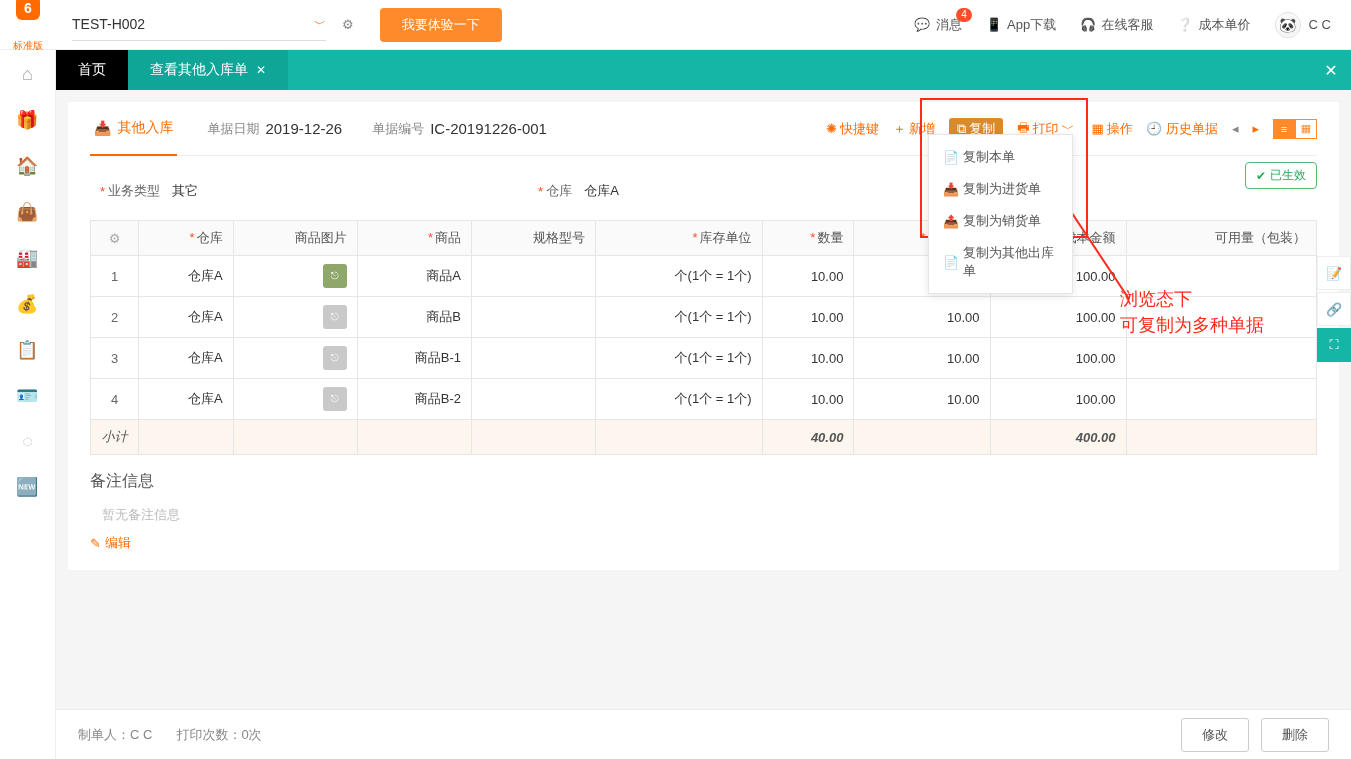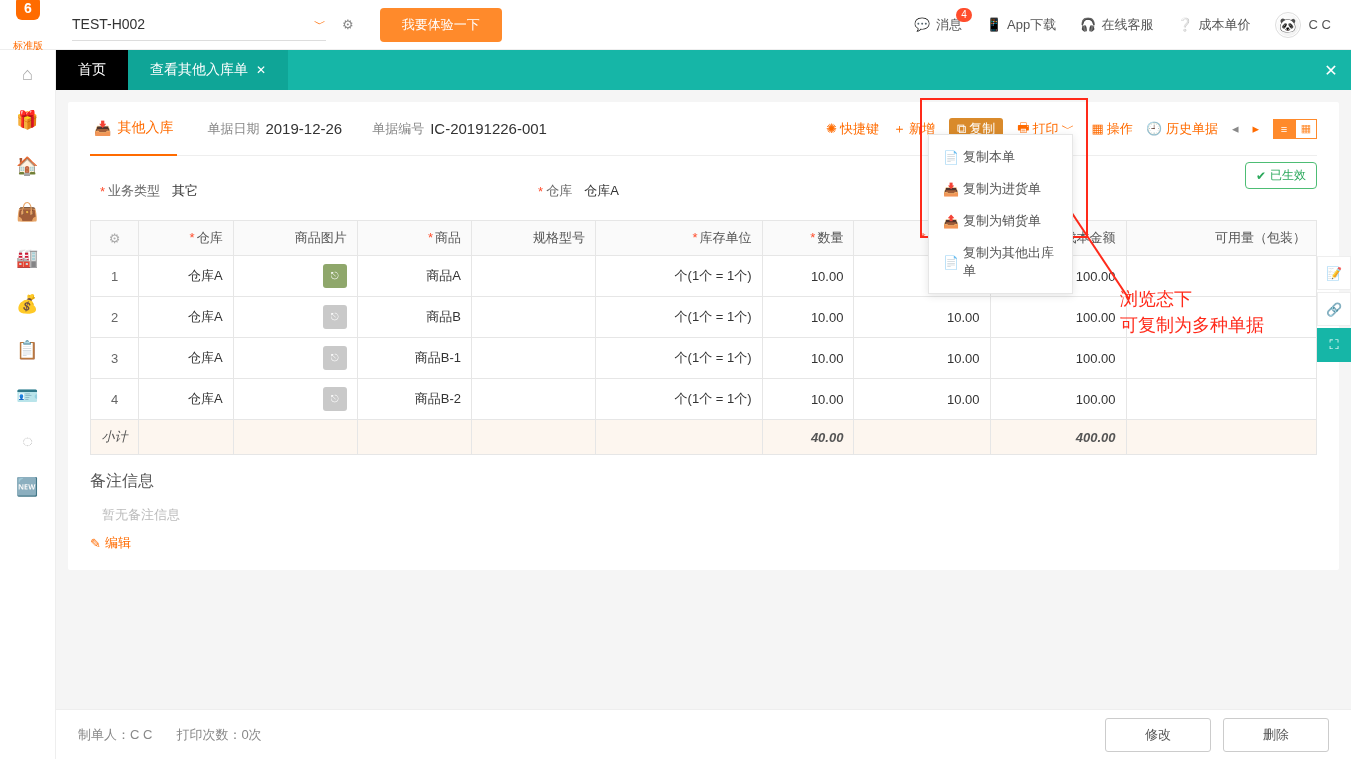--- a/index.html
+++ b/index.html
@@ -62,21 +62,21 @@
 .prod-img.grey { background:#c9c9c9; }
 .subtotal td { background:#fdf6ef; font-weight:bold; color:#555;font-style:italic; }
 .subtotal .lbl-cell { text-align:center; font-weight:normal; }
 .remark-h { margin-top:16px; color:#555; font-size:16px; }
 .remark-empty { margin-top:14px; color:#bbb; font-size:13px;margin-left:12px; }
 .edit-link { margin-top:10px; color:#ff6b00; font-size:13px; cursor:pointer; display:inline-flex; align-items:center; }
 .edit-link .ico { margin-right:4px; }
 .footer { position:absolute; left:0; right:0; bottom:0; height:50px; background:#fff; border-top:1px solid #eee; display:flex; align-items:center; padding:0 22px; }
 .footer .info { color:#888; font-size:13px; margin-right:24px; }
 .footer-spacer { flex:1; }
-.fbtn { border:1px solid #ccc; background:#fff; padding:7px 39px; border-radius:3px; margin-left:12px; cursor:pointer; font-size:13px; color:#555; }
+.fbtn { border:1px solid #ccc; background:#fff; padding:7px 20px; border-radius:3px; margin-left:12px; cursor:pointer; font-size:13px; color:#555; }
 .dropdown { position:absolute; top:134px; left:928px; width:145px; background:#fff; border:1px solid #e6e6e6; box-shadow:0 2px 8px rgba(0,0,0,.1); z-index:30; padding:6px 0; }
 .dd-item { padding:7px 14px; display:flex; align-items:center; color:#555; font-size:13px; cursor:pointer; }
 .dd-item .ico { margin-right:6px; color:#e6a23c; width:14px; text-align:center; }
 .red-box { position:absolute; top:98px; left:920px; width:168px; height:140px; border:2px solid #ff2a1a; z-index:25; pointer-events:none; }
 .annot { position:absolute; top:286px; left:1120px; color:#ff2a1a; font-size:18px; line-height:26px; z-index:25; pointer-events:none; }
 .arrow { position:absolute; top:174px; left:1044px; width:90px; height:130px; z-index:25; pointer-events:none; }
 .side-tools { position:absolute; right:0; top:256px; width:34px; display:flex; flex-direction:column; z-index:20; }
 .st { width:34px; height:34px; background:#fff; border:1px solid #eee; display:flex; align-items:center; justify-content:center; color:#aaa; margin-bottom:2px; cursor:pointer; }
 .st.active { background:#16b6a7; color:#fff; border-color:#16b6a7; }
 </style>

